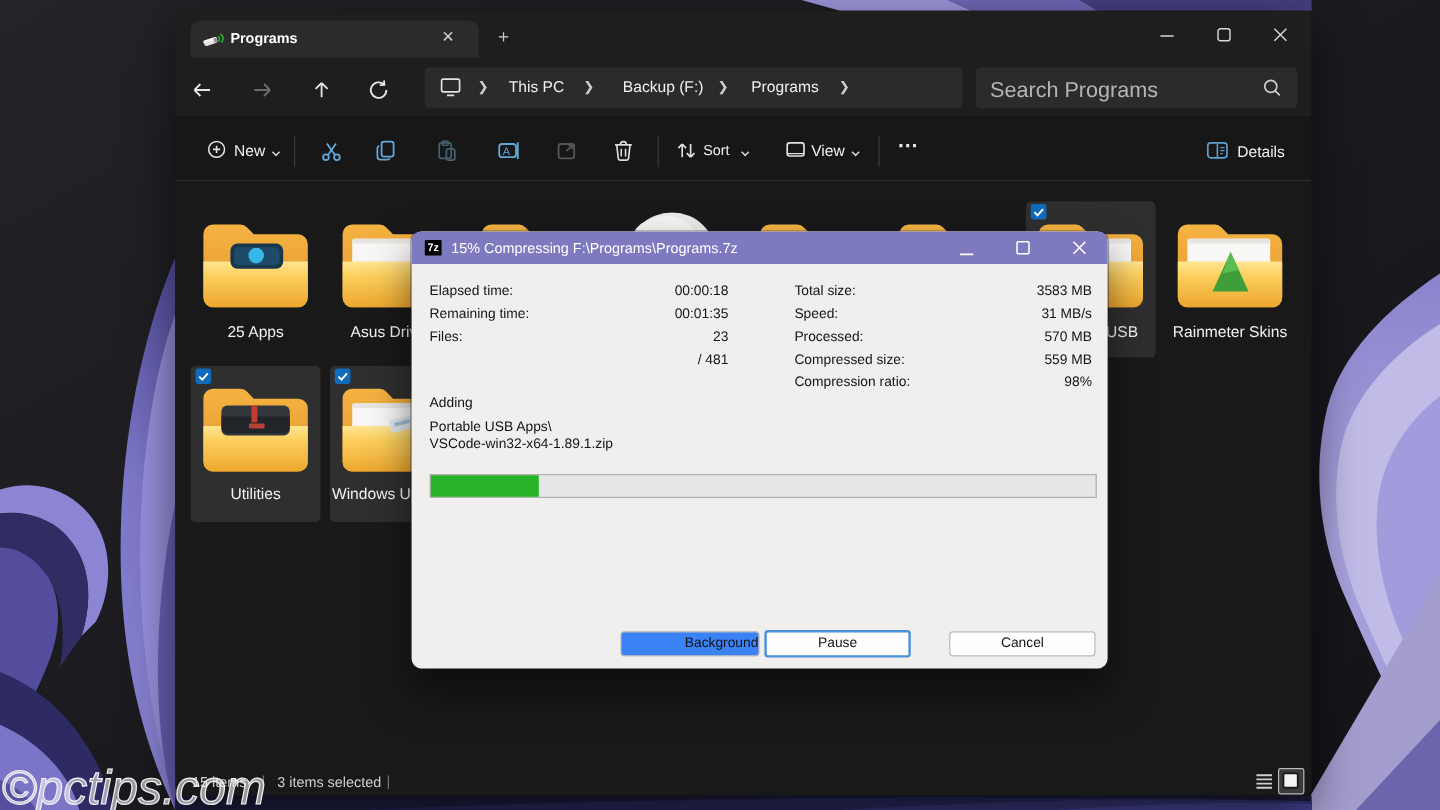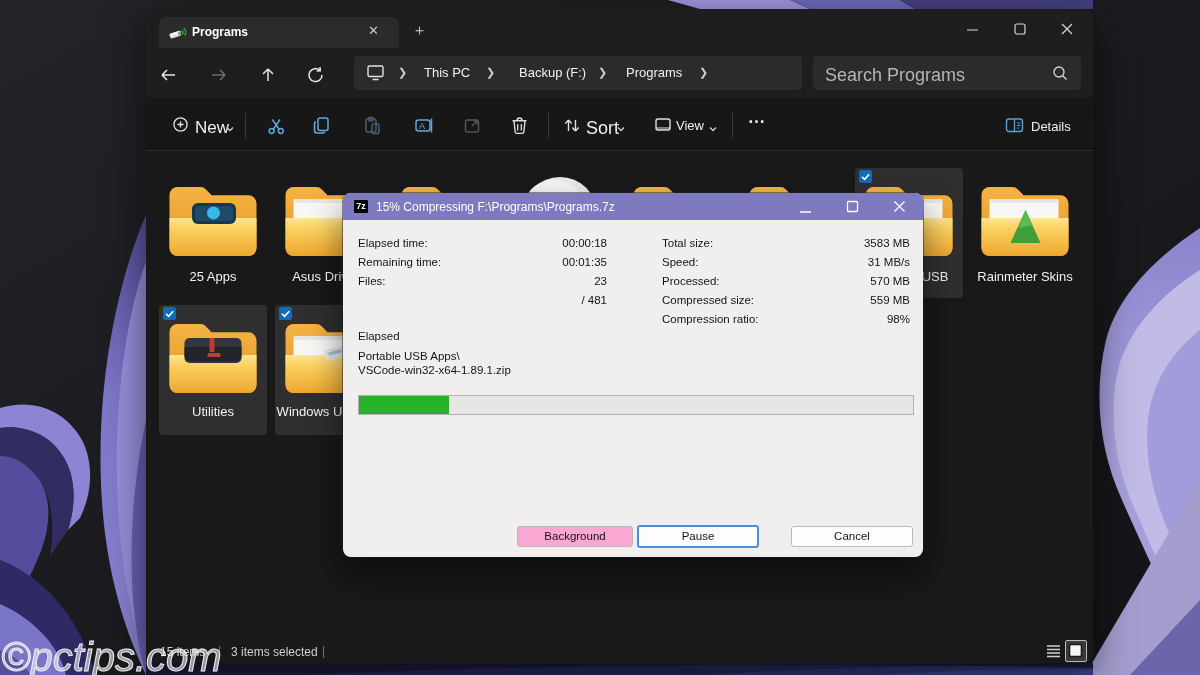--- a/index.html
+++ b/index.html
@@ -139,21 +139,21 @@
         </svg>
     </div>
 
     <div class="abs" style="left:0;top:88px;width:947px;height:54px;background:#171717;border-bottom:1px solid #2d2d2d;"></div>
     <div class="abs" style="left:27px;top:108px;width:15px;height:15px;">
       <svg width="15" height="15">
           <circle cx="7.5" cy="7.5" r="6.6" fill="none" stroke="#e4e4e4" stroke-width="1.3"></circle>
           <path d="M7.5,4.5 v6 M4.5,7.5 h6" stroke="#e4e4e4" stroke-width="1.3"></path>
         </svg>
     </div>
-    <div class="abs" style="left:49px;top:109px;font-size:17px;color:#f0f0f0;">New</div>
+    <div class="abs" style="left:49px;top:109px;font-size:13px;color:#f0f0f0;">New</div>
     <div class="abs" style="left:79px;top:111px;width:10px;height:10px;">
       <svg width="10" height="10">
           <path d="M2,3.5 l3,3 3,-3" stroke="#d0d0d0" stroke-width="1.3" fill="none"></path>
         </svg>
     </div>
     <div class="abs" style="left:99px;top:104px;width:1px;height:26px;background:#3a3a3a;"></div>
 
     <div class="abs" style="left:121px;top:108px;width:19px;height:19px;">
       <svg width="19" height="19" viewBox="0 0 19 19">
         <circle cx="4.6" cy="14" r="2.4" fill="none" stroke="#62a8d8" stroke-width="1.5"></circle>
@@ -201,21 +201,21 @@
       </svg>
     </div>
     <div class="abs" style="left:402px;top:104px;width:1px;height:26px;background:#3a3a3a;"></div>
 
     <div class="abs" style="left:417px;top:107px;width:18px;height:19px;">
       <svg width="18" height="19" viewBox="0 0 18 19">
         <path d="M5.5,15 v-11 M5.5,4 l-3.2,3.4 M5.5,4 l3.2,3.4" stroke="#e2e2e2" stroke-width="1.4" fill="none"></path>
         <path d="M12.5,4 v11 M12.5,15 l-3.2,-3.4 M12.5,15 l3.2,-3.4" stroke="#e2e2e2" stroke-width="1.4" fill="none"></path>
       </svg>
     </div>
-    <div class="abs" style="left:440px;top:109px;font-size:18px;color:#f0f0f0;">Sort</div>
+    <div class="abs" style="left:440px;top:109px;font-size:12px;color:#f0f0f0;">Sort</div>
     <div class="abs" style="left:470px;top:111px;width:10px;height:10px;">
       <svg width="10" height="10">
           <path d="M2,3.5 l3,3 3,-3" stroke="#d0d0d0" stroke-width="1.3" fill="none"></path>
         </svg>
     </div>
 
     <div class="abs" style="left:508px;top:108px;width:18px;height:17px;">
       <svg width="18" height="17">
           <rect x="2" y="2" width="14" height="11" rx="2" fill="none" stroke="#e2e2e2" stroke-width="1.4"></rect>
           <line x1="2" y1="11" x2="16" y2="11" stroke="#e2e2e2" stroke-width="1.2"></line>
@@ -406,27 +406,27 @@
     <div class="abs" style="left:319px;top:63px;">Speed:</div>
     <div class="abs" style="left:319px;top:82px;">Processed:</div>
     <div class="abs" style="left:319px;top:101px;">Compressed size:</div>
     <div class="abs" style="left:319px;top:120px;">Compression ratio:</div>
     <div class="abs" style="left:447px;top:44px;width:120px;text-align:right;">3583 MB</div>
     <div class="abs" style="left:447px;top:63px;width:120px;text-align:right;">31 MB/s</div>
     <div class="abs" style="left:447px;top:82px;width:120px;text-align:right;">570 MB</div>
     <div class="abs" style="left:447px;top:101px;width:120px;text-align:right;">559 MB</div>
     <div class="abs" style="left:447px;top:120px;width:120px;text-align:right;">98%</div>
 
-    <div class="abs" style="left:15px;top:137px;">Elapsed</div>
+    <div class="abs" style="left:15px;top:137px;">Adding</div>
     <div class="abs" style="left:15px;top:157px;">Portable USB Apps\</div>
     <div class="abs" style="left:15px;top:171px;">VSCode-win32-x64-1.89.1.zip</div>
 
     <div class="abs" style="left:15px;top:202px;width:556px;height:20px;background:#e6e6e6;border:1px solid #b0b0b0;"></div>
     <div class="abs" style="left:16px;top:203px;width:90px;height:18px;background:#27b227;"></div>
 
-    <div class="abs" style="left:174px;top:333px;width:116px;height:21px;background:#f9a8d4;border:1px solid #bababa;border-radius:3px;text-align:center;line-height:19px;">Background</div>
+    <div class="abs" style="left:174px;top:333px;width:116px;height:21px;background:#3b82f6;border:1px solid #bababa;border-radius:3px;text-align:right;line-height:19px;">Background</div>
     <div class="abs" style="left:294px;top:332px;width:122px;height:23px;background:#fdfdfd;border:2px solid #4a90d9;border-radius:3px;text-align:center;line-height:19px;">Pause</div>
     <div class="abs" style="left:448px;top:333px;width:122px;height:21px;background:#fdfdfd;border:1px solid #bababa;border-radius:3px;text-align:center;line-height:19px;">Cancel</div>
   </div>
 
   <div class="abs" style="left:1px;top:635px;font-size:40px;font-style:italic;color:rgba(255,255,255,0.55);-webkit-text-stroke:1px #f0f0f0;font-family:'Liberation Sans';">©pctips.com</div>
 
 </div>
 
 </body></html>

